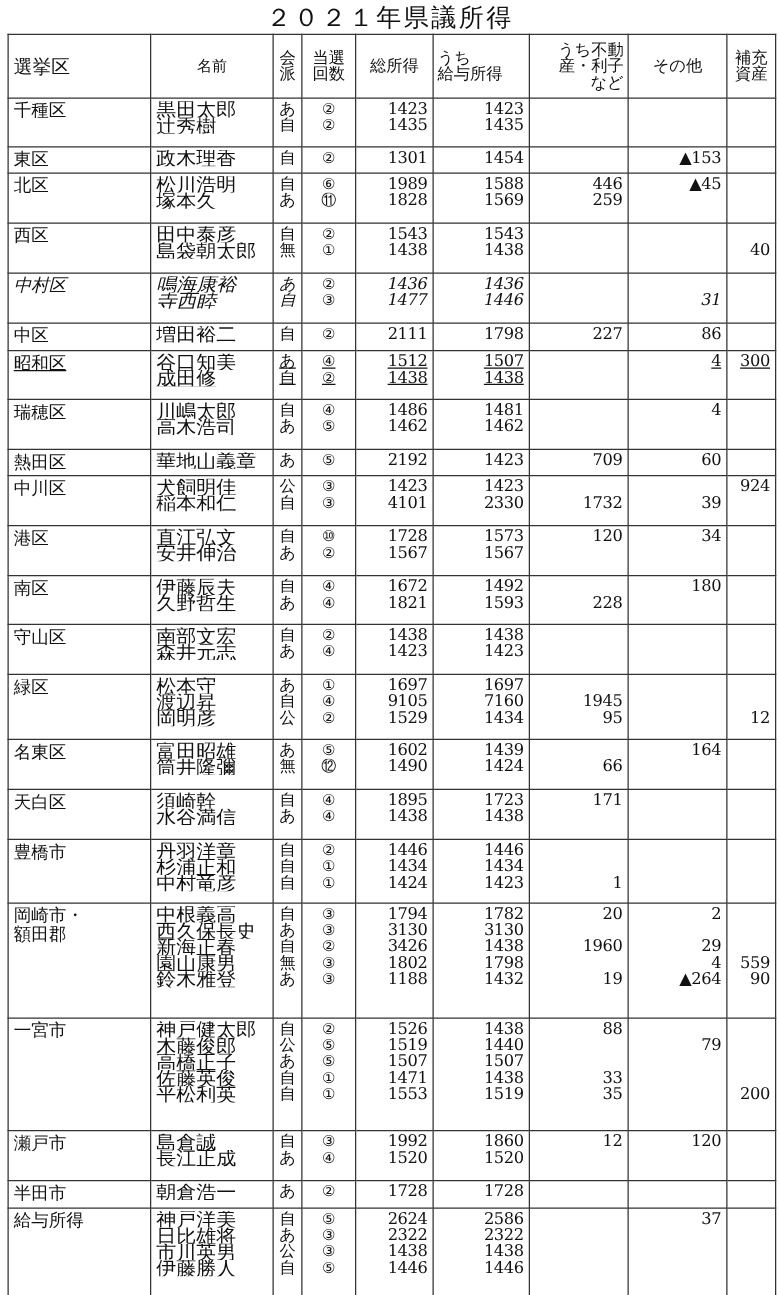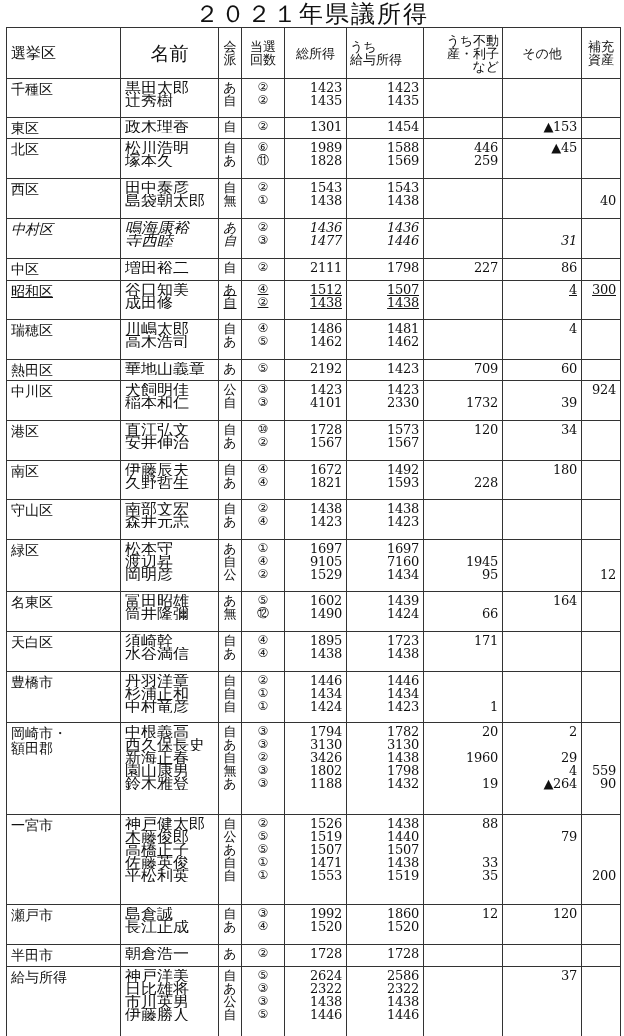--- a/index.html
+++ b/index.html
@@ -1,27 +1,27 @@
 <!DOCTYPE html>
 <html><head>
 <meta charset="utf-8">
 <style>
   html, body { margin:0; padding:0; background:#ffffff; }
   body { width:624px; height:1036px; overflow:hidden; position:relative;
          font-family:"DejaVu Serif","Liberation Serif",serif; color:#111; }
   .title { position:absolute; top:0; left:0; width:624px; height:32px;
            text-align:center; font-family:"DejaVu Sans","Liberation Sans",sans-serif;
-           font-size:24px; line-height:28px; letter-spacing:2px; font-weight:500; }
+           font-size:20px; line-height:28px; letter-spacing:2px; font-weight:500; }
   table { position:absolute; top:27px; left:6px; border-collapse:collapse;
           table-layout:fixed; width:614px;padding-left:44px; }
   td, th { border:1.5px solid #333; padding:0; vertical-align:top; }
   th { font-family:"DejaVu Sans","Liberation Sans",sans-serif; font-weight:normal;
        font-size:13px; line-height:13px; height:50px; vertical-align:middle; }
   th.c-district { text-align:left; padding-left:4px; font-size:15px; }
-  th.c-name { font-size:19px; }
+  th.c-name { font-size:12px; }
   th.stack { line-height:13px; }
   th.r { text-align:right; padding-right:3px; }
   .district { font-family:"DejaVu Sans","Liberation Sans",sans-serif; font-size:14px;
               line-height:15px; padding:3px 0 0 4px; }
   .cell { padding-top:2px; padding-bottom:3px; }
   .ln { height:13px; line-height:13px; font-size:13px; white-space:nowrap; overflow:hidden; }
   .name .ln { font-family:"DejaVu Sans","Liberation Sans",sans-serif; font-size:16px;
               display:flex; padding:0 2px 0 4px; letter-spacing:0; }
   .party .ln { font-family:"DejaVu Sans","Liberation Sans",sans-serif; text-align:center; font-size:13px; }
   .terms .ln { text-align:center; font-family:"DejaVu Sans","Liberation Sans",sans-serif; font-size:12px; }

